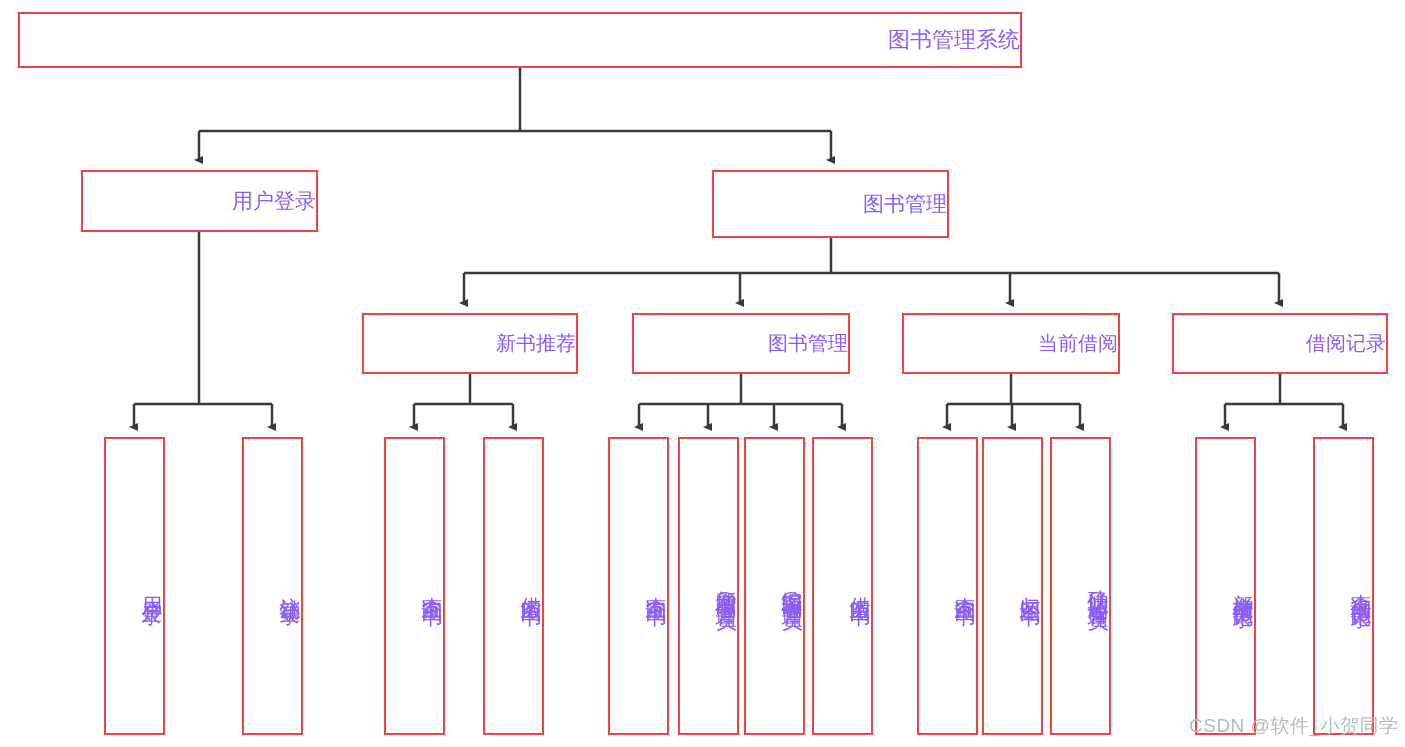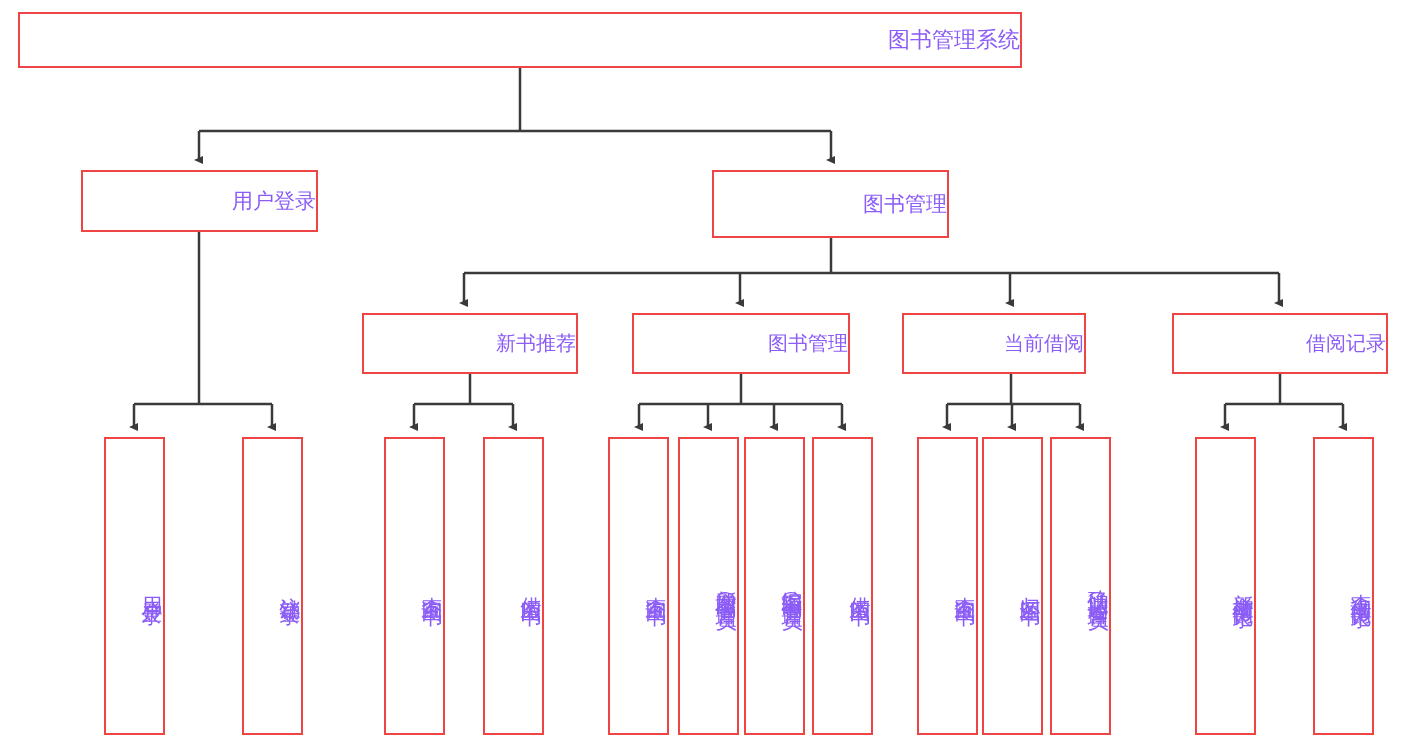--- a/index.html
+++ b/index.html
@@ -108,21 +108,21 @@
   <div class="box level1" style="left:712px;top:170px;width:237px;height:68px;">
     <span class="lbl">图书管理</span>
   </div>
 
   <div class="box level2" style="left:362px;top:313px;width:216px;height:61px;">
     <span class="lbl">新书推荐</span>
   </div>
   <div class="box level2" style="left:632px;top:313px;width:218px;height:61px;">
     <span class="lbl">图书管理</span>
   </div>
-  <div class="box level2" style="left:902px;top:313px;width:184px;height:61px;">
+  <div class="box level2" style="left:902px;top:313px;width:218px;height:61px;">
     <span class="lbl">当前借阅</span>
   </div>
   <div class="box level2" style="left:1172px;top:313px;width:216px;height:61px;padding-left:44px;">
     <span class="lbl">借阅记录</span>
   </div>
 
   <div class="box leaf" style="left:104px;top:437px;width:61px;height:298px;">
     <span class="lbl">用户登录</span>
   </div>
   <div class="box leaf" style="left:242px;top:437px;width:61px;height:298px;">
@@ -159,14 +159,15 @@
     <span class="lbl">确认归还（管理员）</span>
   </div>
 
   <div class="box leaf" style="left:1195px;top:437px;width:61px;height:298px;">
     <span class="lbl">新增借阅记录</span>
   </div>
   <div class="box leaf" style="left:1313px;top:437px;width:61px;height:298px;">
     <span class="lbl">查询借阅记录</span>
   </div>
 
+  <div class="watermark" style="left:1189px;top:713px;">CSDN @软件_小贺同学</div>
 
 </div>
 
 </body></html>

